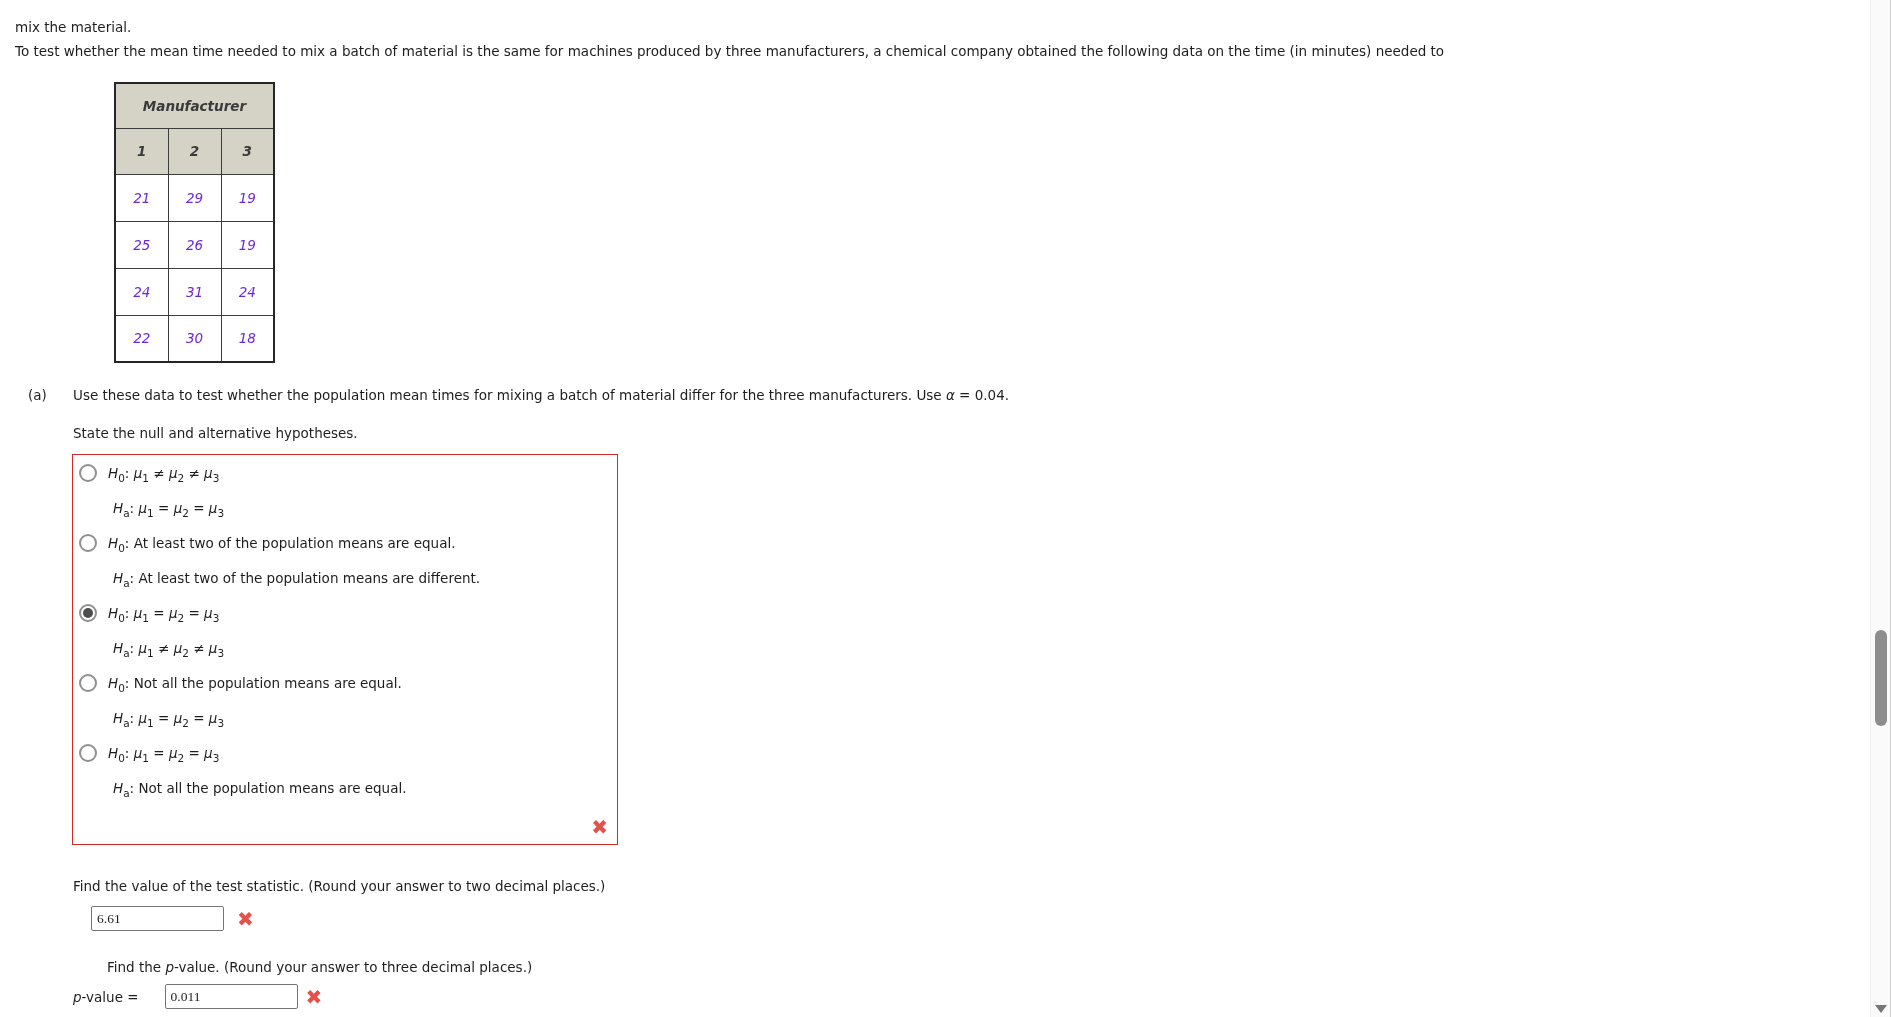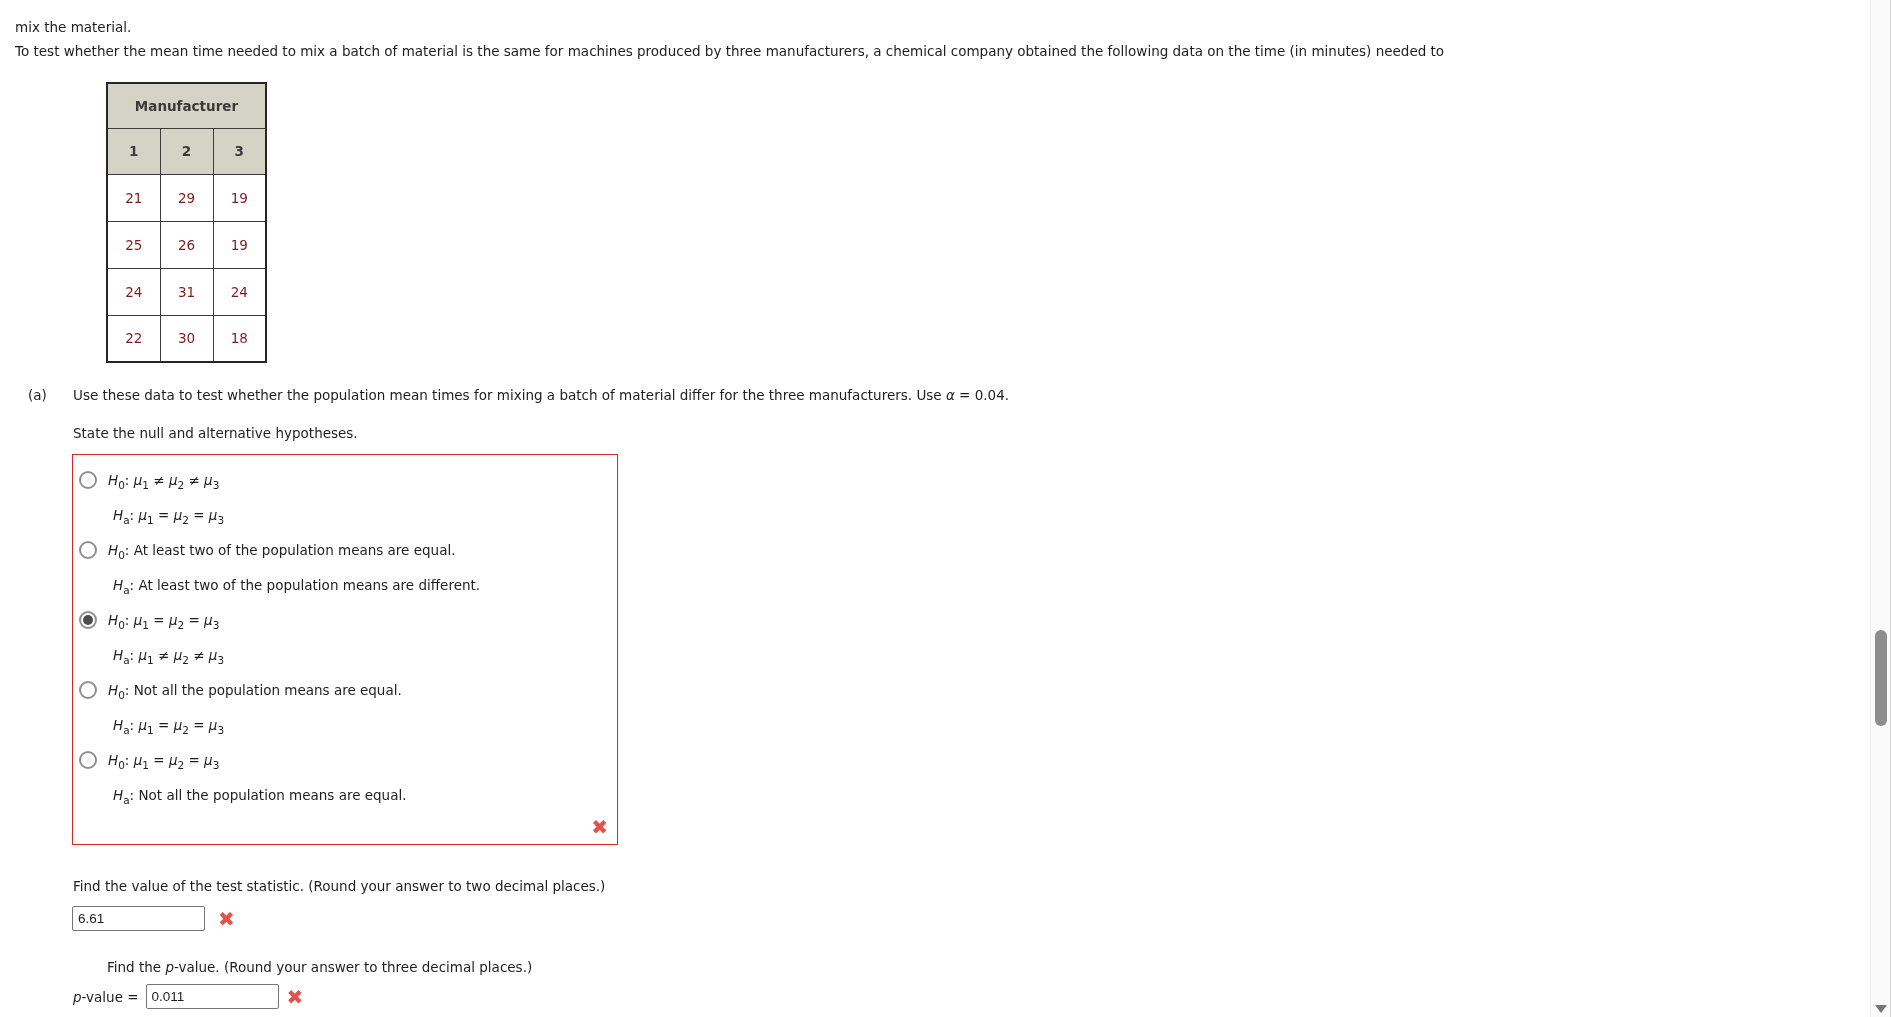--- a/index.html
+++ b/index.html
@@ -15,44 +15,44 @@
     width: 1891px;
     height: 1017px;
     background: #ffffff;
     overflow: hidden;
   }
 
   
   .intro { position:absolute; left:15px; top:15px; line-height:24px; white-space:nowrap; }
 
   
-  .tbl-wrap { position:absolute; left:106px; top:82px; }
+  .tbl-wrap { position:absolute; left:114px; top:82px;font-style:italic; }
   table.data { border-collapse: collapse; border: 2px solid #262626; }
   table.data th, table.data td {
     border: 1px solid #3c3c3c;
     text-align: center;
     vertical-align: middle;
     padding: 0;
   }
   table.data th { background: #d5d2c6; color: #3a3a3a; font-weight: bold; }
   th.title-cell { height: 45px; }
   th.num-cell { height: 46px; width: 53px; }
-  table.data td { height: 47px; width: 53px; color: #7f1d1d; background:#fff; }
+  table.data td { height: 47px; width: 53px; color: #6d28d9; background:#fff; }
 
   
   .part-a { position:absolute; left:28px; top:387px; display:flex; }
   .part-a .pa-label { width:45px; flex:0 0 45px; }
   .state-line { position:absolute; left:73px; top:425px; }
 
   
   .opts-box {
     position:absolute; left:72px; top:454px;
     width:546px; height:391px;
     border:1px solid #cf2a27;
-    padding:7px 0 0 6px;
+    padding:0 0 0 6px;
   }
   .hyp-line { height:35px; display:flex; align-items:center; }
   .hyp-line .txt { white-space:nowrap; }
   .ha-line { padding-left:34px; }
   .radio {
     width:18px; height:18px; flex:0 0 18px;
     border:2px solid #8f8f8f; border-radius:50%;
     background:#fff; margin-right:11px; position:relative;
   }
   .radio.checked::after {
@@ -66,23 +66,23 @@
     font-style:normal;
   }
   .box-x { position:absolute; right:9px; bottom:7px; }
 
   
   .find-stat { position:absolute; left:73px; top:878px; }
   .stat-row { position:absolute; left:72px; top:906px; display:flex; align-items:center; }
   .ans-input {
     width:133px; height:25px;
     border:1px solid #767676; border-radius:2px;
-    font-family:Liberation Sans, sans-serif;
+    font-family:Liberation Serif, serif;
     font-size:13.5px; color:#1e1e1e;
-    padding:0 5px; outline:none; background:#fff;
+    padding:0 5px; outline:none; background:#fff;margin-left:19px;
   }
   .stat-row .x-mark { margin-left:13px; }
   .find-p { position:absolute; left:73px; top:959px;margin-left:34px; }
   .p-row { position:absolute; left:73px; top:984px; display:flex; align-items:center; }
   .p-row .plabel { margin-right:7px; white-space:nowrap; }
   .p-row .x-mark { margin-left:8px; }
 
   
   .scrollbar {
     position:absolute; right:0; top:0; width:21px; height:1017px;

